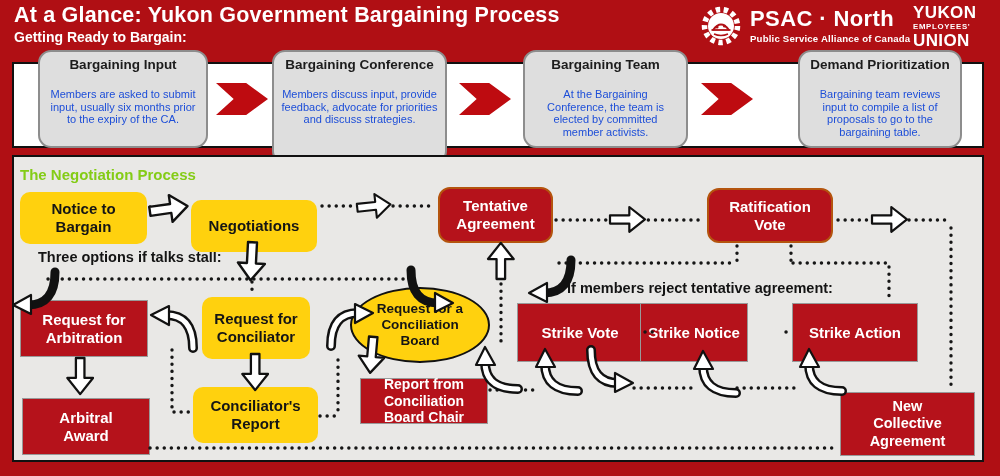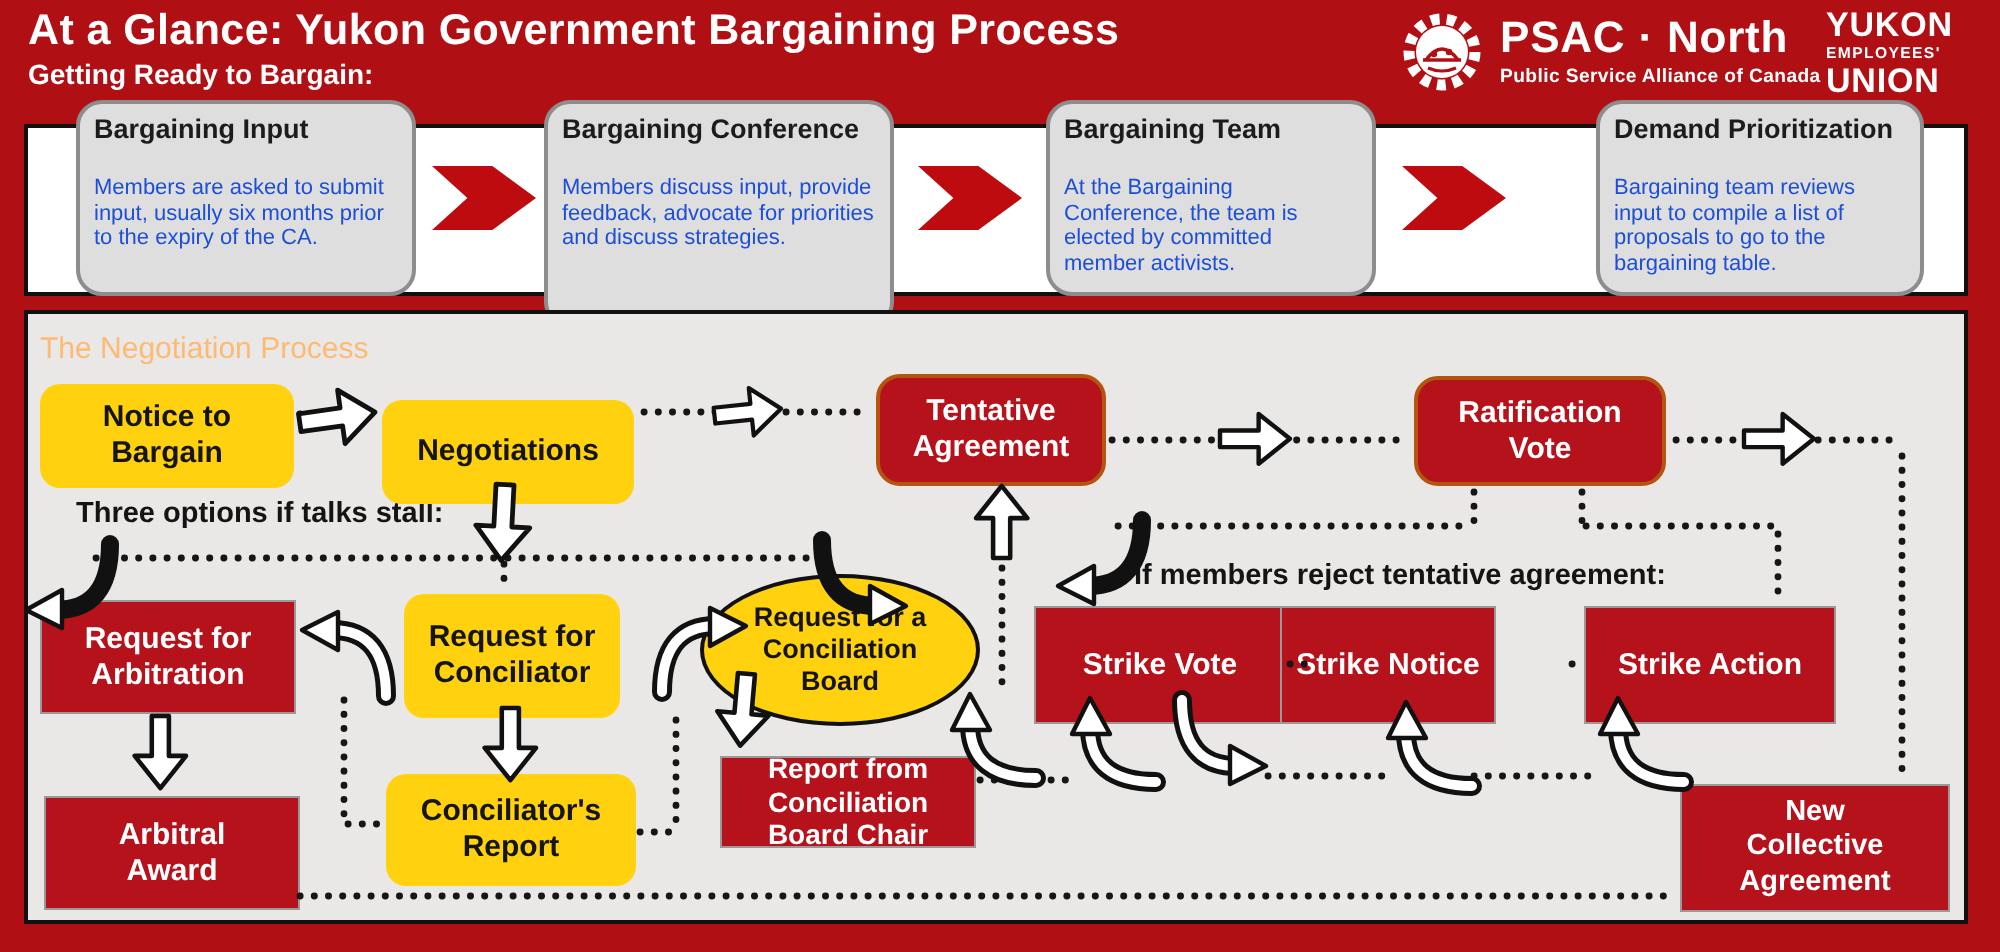--- a/index.html
+++ b/index.html
@@ -14,27 +14,27 @@
   .psac-tag{font-size:9.6px;font-weight:600;margin-top:3px;letter-spacing:.2px}
   .yeu{position:absolute;left:913px;top:4px;color:#fff;line-height:1}
   .yeu1,.yeu3{font-size:17px;font-weight:800;letter-spacing:.4px}
   .yeu2{font-size:7.8px;font-weight:700;letter-spacing:.7px;margin:1.5px 0}
 
   
   .band{position:absolute;left:12px;top:62px;width:972px;height:86px;background:#fff;border:2.5px solid #111;box-sizing:border-box}
   .panel{position:absolute;left:12px;top:155px;width:972px;height:307px;background:#E9E8E6;border:2.5px solid #111;box-sizing:border-box}
 
   
-  .gbox{position:absolute;background:#DEDEDE;border:2px solid #8d8d8d;border-radius:13px;text-align:left;padding:5px 7px;box-sizing:border-box;color:#1c1c1c}
+  .gbox{position:absolute;background:#DEDEDE;border:2px solid #8d8d8d;border-radius:13px;text-align:center;padding:5px 7px;box-sizing:border-box;color:#1c1c1c}
   .gbox-title{font-weight:800;font-size:13.5px;line-height:1.12}
   .gbox-body{font-size:11px;line-height:1.15;color:#1d4ed8;margin-top:16px}
   .chev{position:absolute;width:52px;height:32px;background:#BE0B10;clip-path:polygon(0 0,58% 0,100% 50%,58% 100%,0 100%,34% 50%)}
 
   
-  .panel-title{position:absolute;left:20px;top:166px;font-size:15px;font-weight:400;color:#fdba74}
+  .panel-title{position:absolute;left:20px;top:166px;font-size:15px;font-weight:700;color:#84cc16}
   .flabel{position:absolute;font-weight:800;color:#141414;font-size:14.5px;white-space:nowrap}
 
   
   .node{position:absolute;display:flex;align-items:center;justify-content:center;text-align:center;white-space:pre-line;font-weight:800;box-sizing:border-box;line-height:1.18;font-size:15px}
   .ybox{background:#FFD10E;border-radius:10px;color:#151515}
   .rbox{background:#B5121B;border-radius:12px;color:#fff;border:2px solid #b4540e}
   .rrect{background:#B5121B;color:#fff;border:1.5px solid #999}
   .oval{background:#FFD10E;border:2.5px solid #111;border-radius:50%;color:#151515;font-size:13.5px}
 
   

